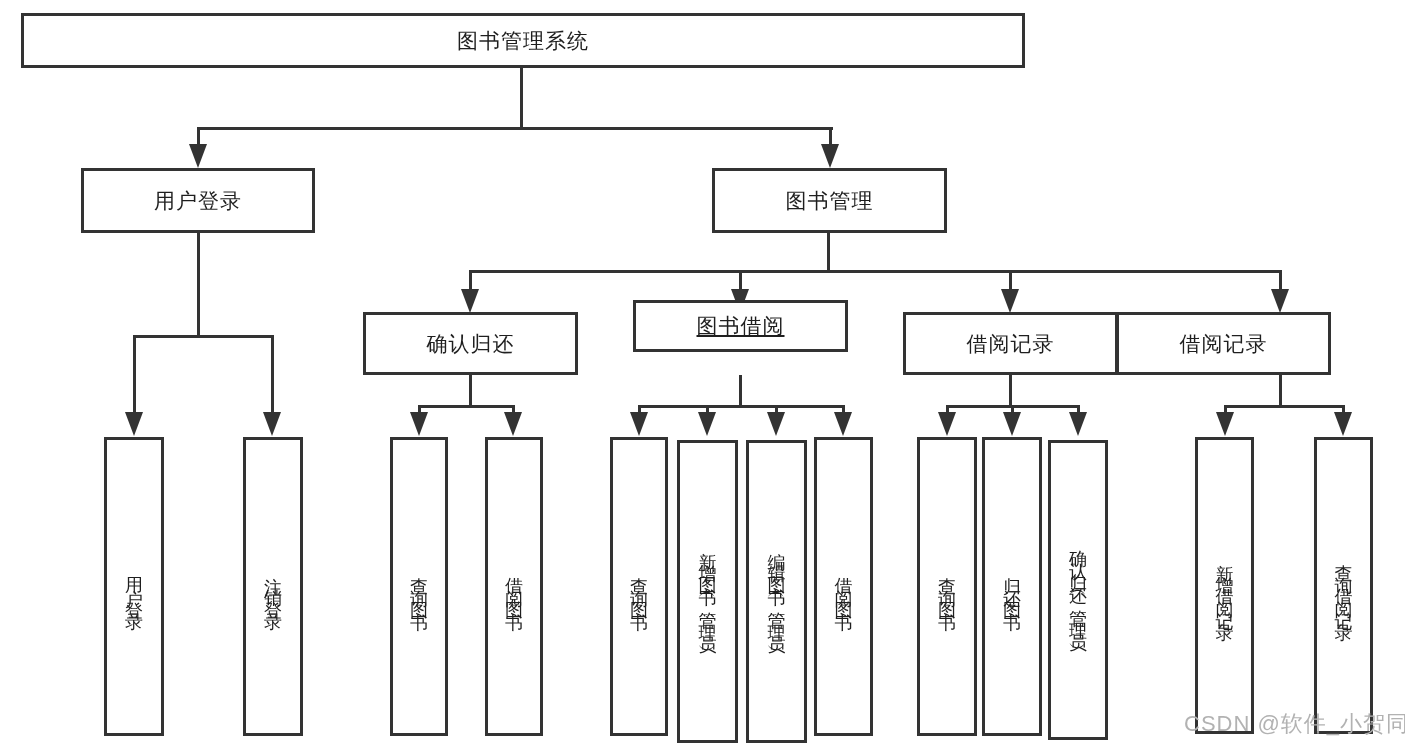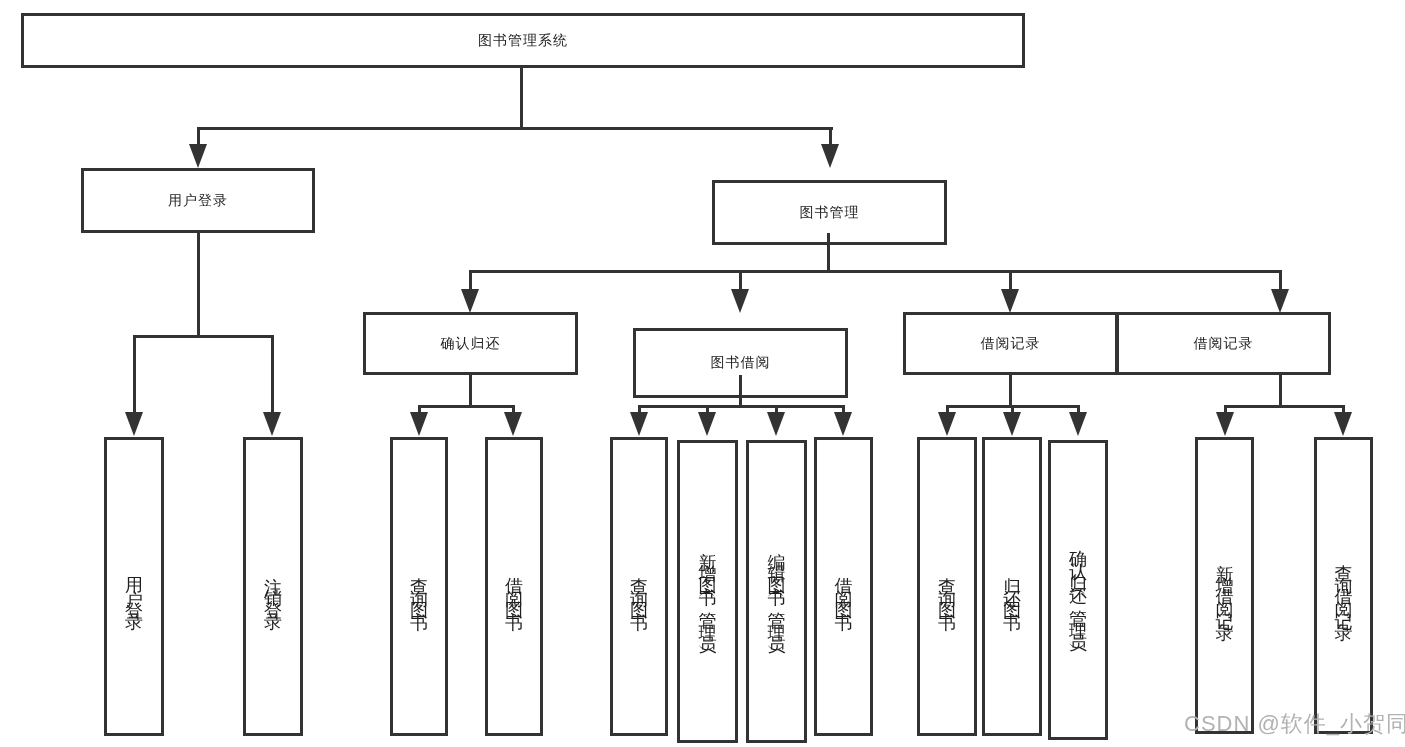--- a/index.html
+++ b/index.html
@@ -5,21 +5,21 @@
   html,body{margin:0;padding:0;background:#ffffff;}
   .canvas{
     position:relative;width:1405px;height:747px;background:#ffffff;
     font-family:"Liberation Sans","DejaVu Sans",sans-serif;overflow:hidden;
   }
   .box{
     position:absolute;border:3px solid #333333;background:#ffffff;
     box-sizing:border-box;display:flex;align-items:center;justify-content:center;
     color:#1f1f1f;
   }
-  .h-label{font-size:14px;letter-spacing:1px;white-space:nowrap;}
+  .h-label{font-size:21px;letter-spacing:1px;white-space:nowrap;}
   .v-label{
     writing-mode:vertical-rl;text-orientation:mixed;
     font-size:18px;letter-spacing:12px;line-height:1;
   }
   .line{position:absolute;background:#333333;}
   .arrow{
     position:absolute;width:0;height:0;
     border-left:9px solid transparent;border-right:9px solid transparent;
     border-top:24px solid #333333;
   }
@@ -40,39 +40,39 @@
   <div class="line" style="left:520px;top:68px;width:3px;height:62px;"></div>
   <div class="line" style="left:197px;top:127px;width:636px;height:3px;"></div>
   <div class="line" style="left:197px;top:127px;width:3px;height:22px;"></div>
   <div class="arrow" style="left:189px;top:144px;"></div>
   <div class="line" style="left:829px;top:127px;width:3px;height:22px;"></div>
   <div class="arrow" style="left:821px;top:144px;"></div>
 
   <div class="box" style="left:81px;top:168px;width:234px;height:65px;">
     <span class="h-label">用户登录</span>
   </div>
-  <div class="box" style="left:712px;top:168px;width:235px;height:65px;margin-top:12px;">
+  <div class="box" style="left:712px;top:168px;width:235px;height:65px;">
     <span class="h-label">图书管理</span>
   </div>
 
   <div class="line" style="left:827px;top:233px;width:3px;height:40px;"></div>
   <div class="line" style="left:469px;top:270px;width:812px;height:3px;"></div>
   <div class="line" style="left:469px;top:270px;width:3px;height:22px;"></div>
   <div class="arrow" style="left:461px;top:289px;"></div>
   <div class="line" style="left:739px;top:270px;width:3px;height:22px;"></div>
   <div class="arrow" style="left:731px;top:289px;"></div>
   <div class="line" style="left:1009px;top:270px;width:3px;height:22px;"></div>
   <div class="arrow" style="left:1001px;top:289px;"></div>
   <div class="line" style="left:1279px;top:270px;width:3px;height:22px;"></div>
   <div class="arrow" style="left:1271px;top:289px;"></div>
 
   <div class="box" style="left:363px;top:312px;width:215px;height:63px;">
     <span class="h-label">确认归还</span>
   </div>
-  <div class="box" style="left:633px;top:328px;width:215px;height:70px;">
+  <div class="box" style="left:633px;top:300px;width:215px;height:52px;text-decoration:underline;">
     <span class="h-label">图书借阅</span>
   </div>
   <div class="box" style="left:903px;top:312px;width:215px;height:63px;">
     <span class="h-label">借阅记录</span>
   </div>
   <div class="box" style="left:1116px;top:312px;width:215px;height:63px;">
     <span class="h-label">借阅记录</span>
   </div>
 
   <div class="line" style="left:197px;top:233px;width:3px;height:105px;"></div>

